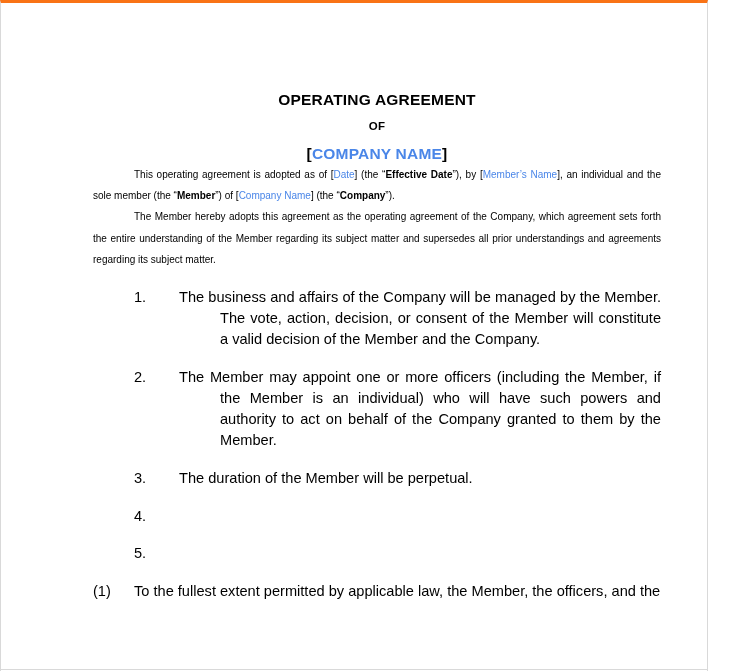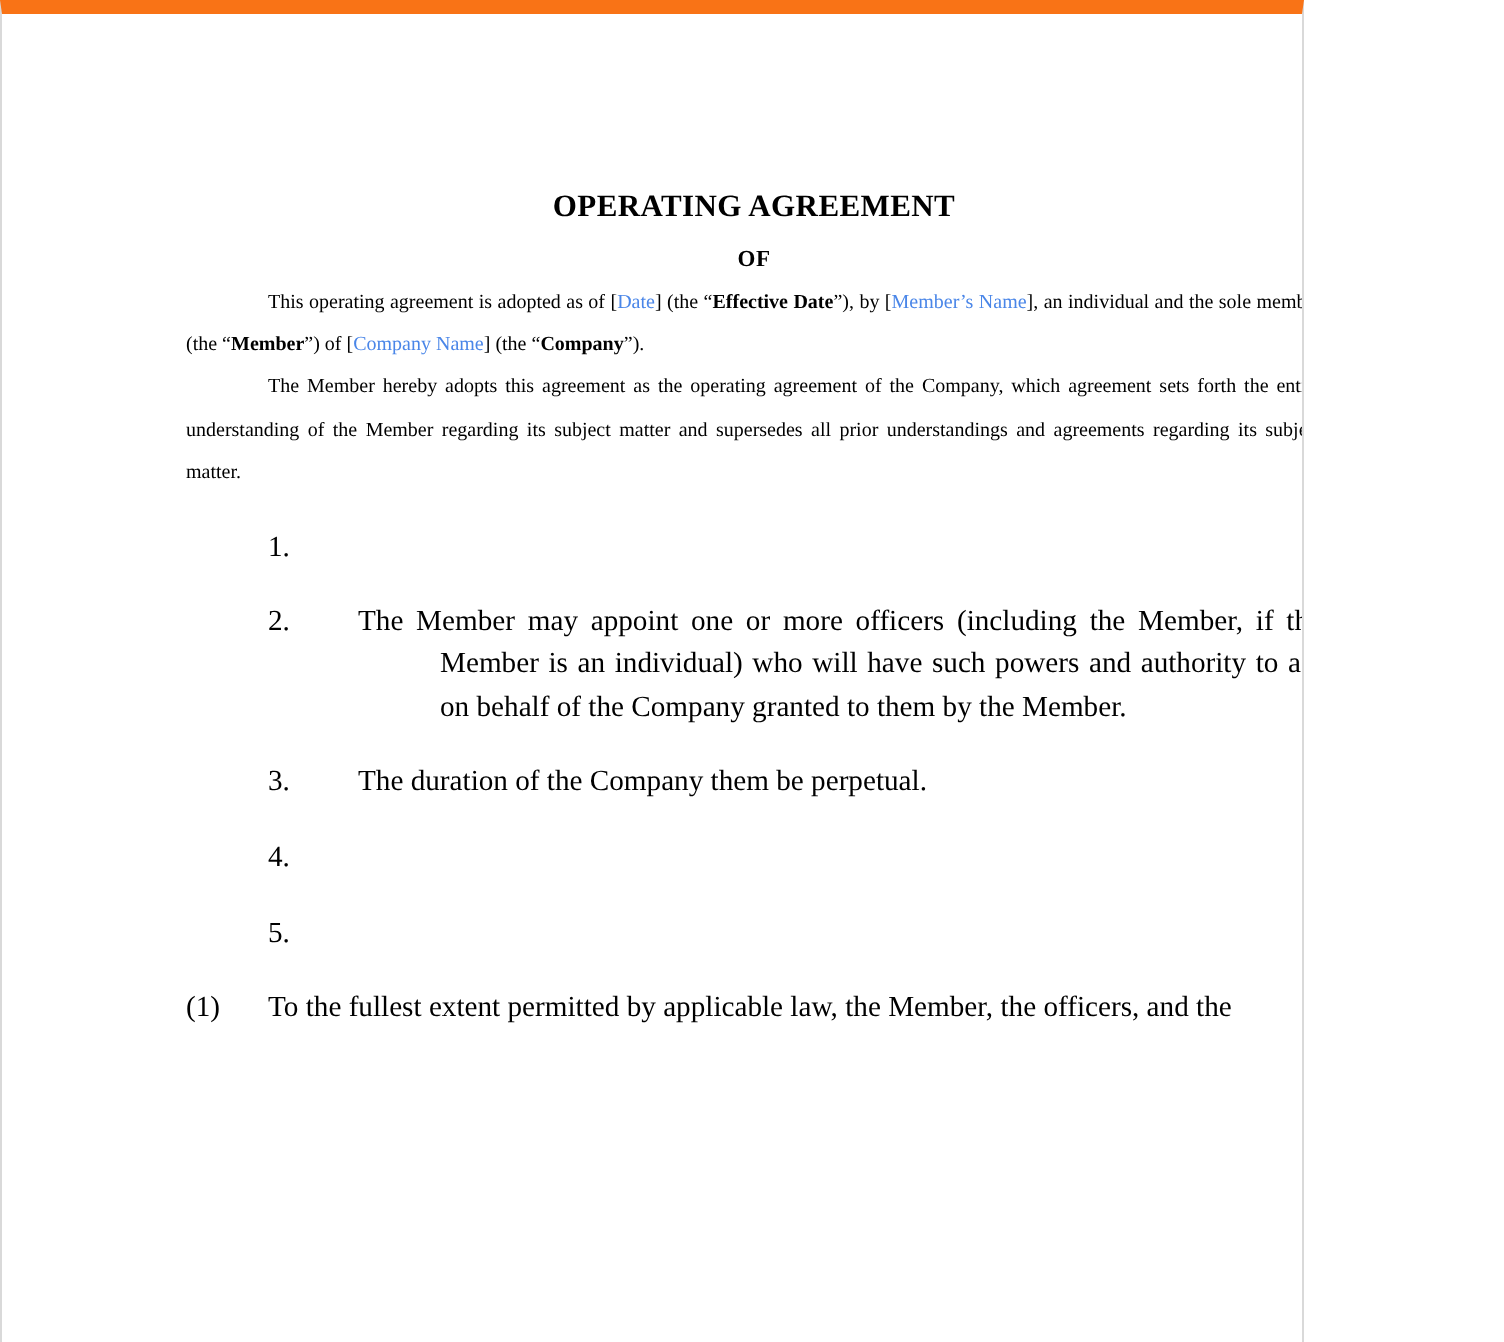--- a/index.html
+++ b/index.html
@@ -9,28 +9,27 @@
   }
   body {
     width: 752px;
     height: 671px;
     overflow: hidden;
     font-family: "Liberation Sans", sans-serif;
   }
   .page {
     position: relative;
     box-sizing: border-box;
-    width: 652px;
+    width: 708px;
     height: 671px;
     background: #ffffff;
     border-left: 1px solid #d9d9d9;
     border-right: 1px solid #d9d9d9;
-    border-top: 7px solid #f97316;
+    border-top: 3px solid #f97316;
     overflow: hidden;
-    font-family: Liberation Serif, serif;
   }
   .content {
     position: absolute;
     left: 92px;
     top: 0;
     width: 568px;
   }
   .title-block {
     text-align: center;
     padding-top: 86px;
@@ -127,38 +126,40 @@
 </style>
 </head>
 <body>
 
 <div class="page">
   <div class="content">
 
     <div class="title-block">
       <div class="doc-title">OPERATING AGREEMENT</div>
       <div class="doc-of">OF</div>
+      <div class="doc-company"><span>[</span><span class="ph">COMPANY NAME</span><span>]</span></div>
     </div>
 
     <p class="body para-first"><span class="indent"></span><span>This operating agreement is adopted as of [</span><span class="ph">Date</span><span>] (the “</span><b>Effective Date</b><span>”), by [</span><span class="ph">Member’s Name</span><span>], an individual and the sole member (the “</span><b>Member</b><span>”) of [</span><span class="ph">Company Name</span><span>] (the “</span><b>Company</b><span>”).</span></p>
 
     <p class="body para-gap"><span class="indent"></span><span>The Member hereby adopts this agreement as the operating agreement of the Company, which agreement sets forth the entire understanding of the Member regarding its subject matter and supersedes all prior understandings and agreements regarding its subject matter.</span></p>
 
     <div class="num-row para-gap">
       <div class="num">1.</div>
+      <div class="num-text">The business and affairs of the Company will be managed by the Member. The vote, action, decision, or consent of the Member will constitute a valid decision of the Member and the Company.</div>
     </div>
 
     <div class="num-row para-gap">
       <div class="num">2.</div>
       <div class="num-text">The Member may appoint one or more officers (including the Member, if the Member is an individual) who will have such powers and authority to act on behalf of the Company granted to them by the Member.</div>
     </div>
 
     <div class="num-row para-gap">
       <div class="num">3.</div>
-      <div class="num-text">The duration of the Company them be perpetual.</div>
+      <div class="num-text">The duration of the Member will be perpetual.</div>
     </div>
 
     <div class="num-row para-gap">
       <div class="num">4.</div>
     </div>
 
     <div class="num-row para-gap">
       <div class="num">5.</div>
     </div>
 

